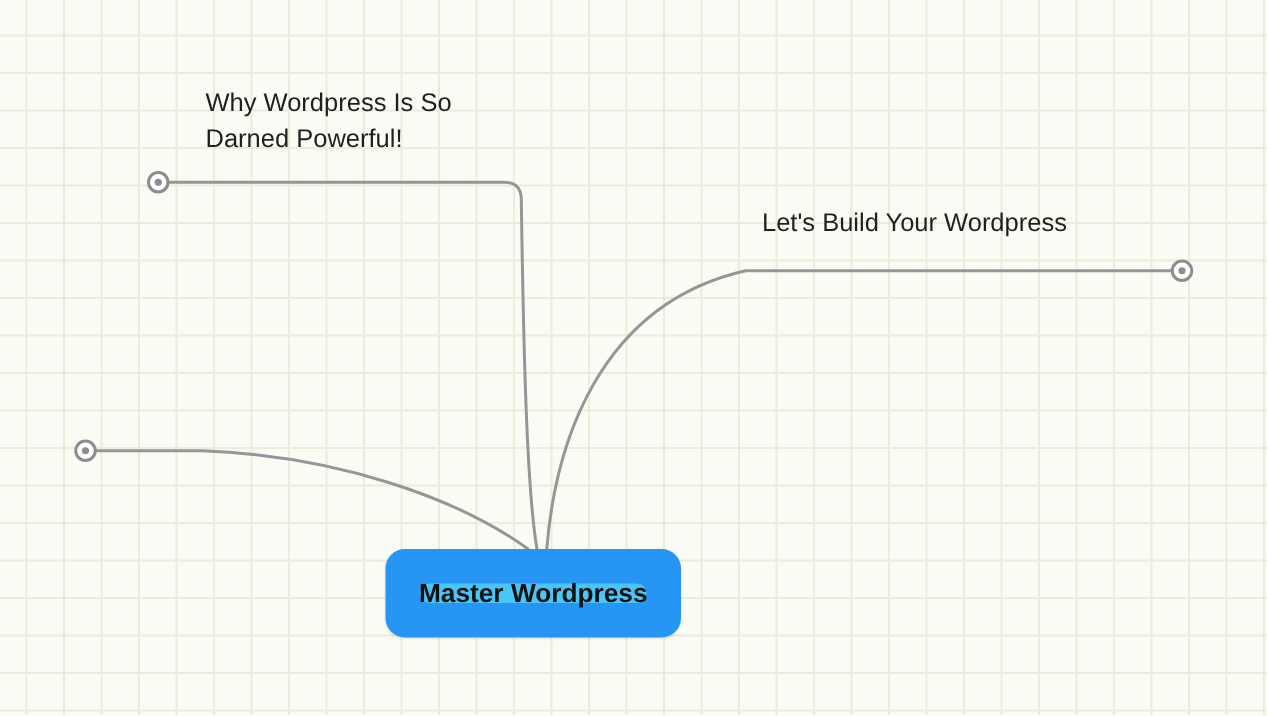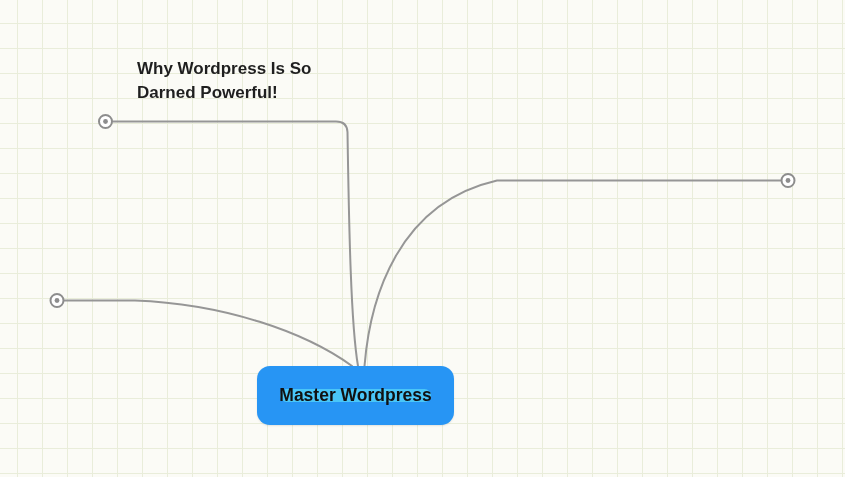--- a/index.html
+++ b/index.html
@@ -45,21 +45,21 @@
   }
   .endpoint-inner {
     fill: #8d8d8d;
     stroke: none;
   }
 
   .branch-label {
     position: absolute;
     font-size: 17px;
     line-height: 24px;
-    font-weight: 700;
+    font-weight: 400;
     color: #1f1f1f;
     white-space: pre-line;
     cursor: pointer;
   }
 
   .root-node {
     position: absolute;
     left: 257px;
     top: 366px;
     width: 197px;
@@ -111,20 +111,21 @@
     </g>
     <g>
       <circle class="endpoint-outer" cx="57" cy="300.5" r="6.5"></circle>
       <circle class="endpoint-inner" cx="57" cy="300.5" r="2.4"></circle>
     </g>
   </svg>
 
   <div class="branch-label" style="left:137px; top:57px;">Why Wordpress Is So
 Darned Powerful!</div>
 
+  <div class="branch-label" style="left:508px; top:137px;">Let's Build Your Wordpress</div>
 
 
   <div class="root-node">
     <div class="root-node-inner">
       <span class="root-node-label">Master Wordpress</span>
     </div>
   </div>
 
 </div>
 

